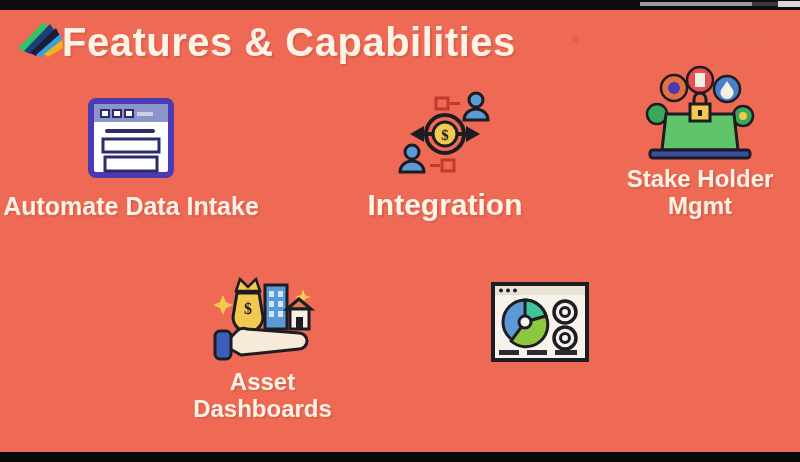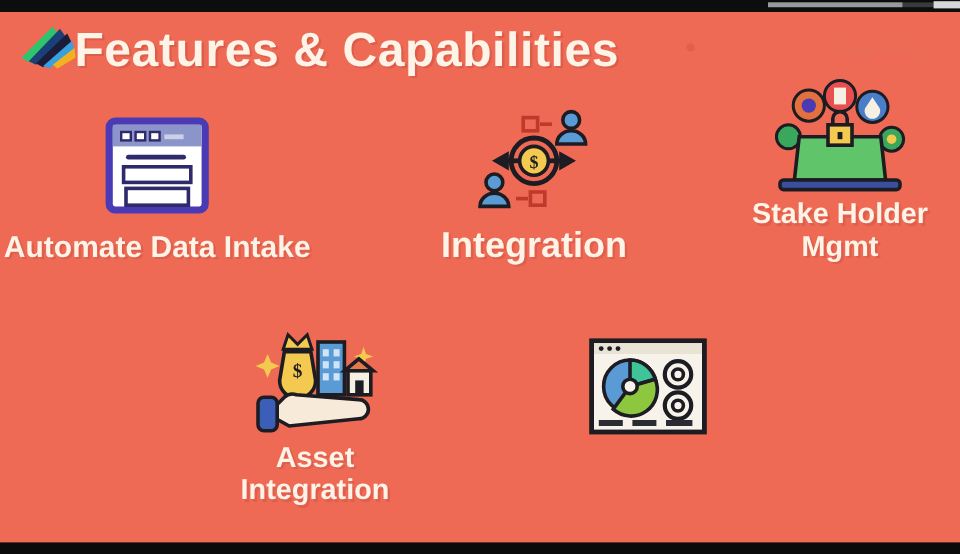--- a/index.html
+++ b/index.html
@@ -247,21 +247,21 @@
           <path d="M80 42 L92 32 L104 42 Z" fill="#e07a4a" stroke="#1c1c22" stroke-width="3"></path>
           <rect x="83" y="42" width="19" height="20" fill="#f5f0e2" stroke="#1c1c22" stroke-width="3"></rect>
           <rect x="89" y="50" width="7" height="12" fill="#1c1c22"></rect>
 
           <path d="M16 78 L30 64 a10 10 0 0 1 10 -2 L92 66 a8 8 0 0 1 0 16 L34 88 Z" fill="#f7ead9" stroke="#1c1c22" stroke-width="3"></path>
 
           <rect x="8" y="64" width="16" height="28" rx="5" fill="#3b5fb8" stroke="#1c1c22" stroke-width="3"></rect>
         </svg>
       </div>
       <div class="feature-label">Asset
-Integration</div>
+Dashboards</div>
     </div>
 
     <div class="feature f-reports">
       <div class="feature-icon">
         <svg width="102" height="84" viewBox="0 0 102 84">
           <rect x="4" y="4" width="94" height="76" fill="#f7f3ea" stroke="#1c1c22" stroke-width="4"></rect>
           <rect x="6" y="6" width="90" height="9" fill="#e9e3d6"></rect>
           <circle cx="12" cy="10.5" r="2" fill="#1c1c22"></circle>
           <circle cx="19" cy="10.5" r="2" fill="#1c1c22"></circle>
           <circle cx="26" cy="10.5" r="2" fill="#1c1c22"></circle>

